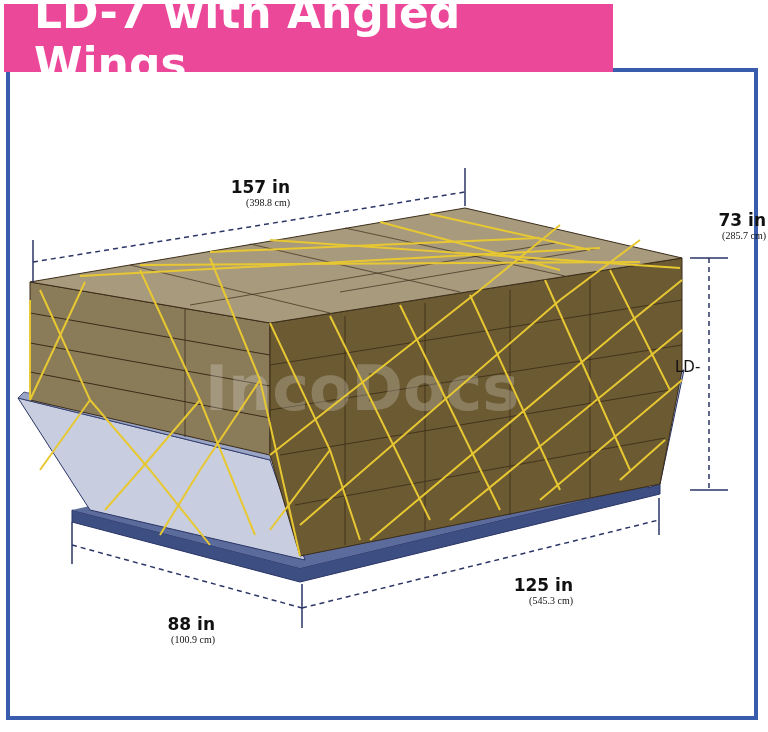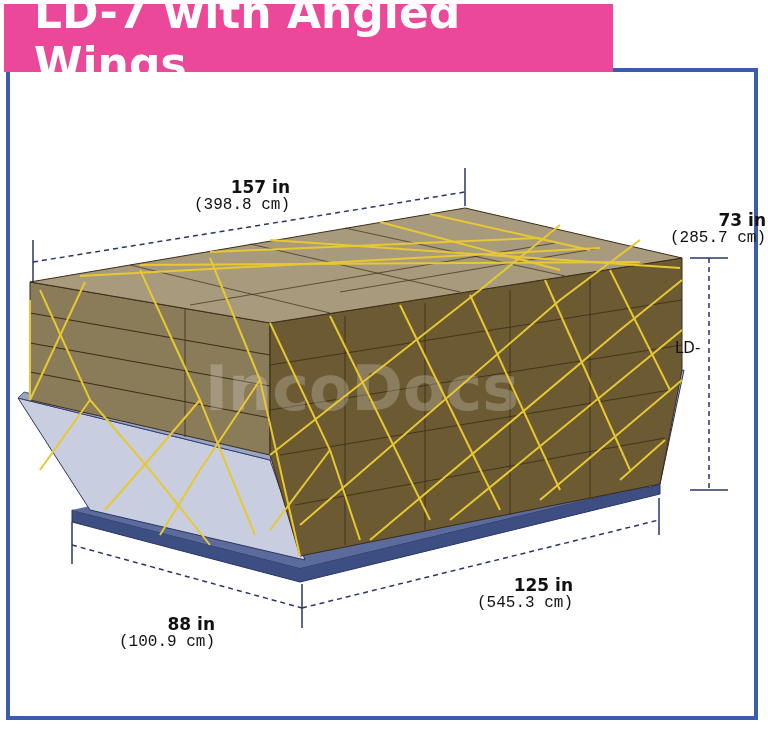--- a/index.html
+++ b/index.html
@@ -7,22 +7,22 @@
          font-family: "Liberation Sans", "DejaVu Sans", sans-serif; }
   .frame { position: absolute; left: 6px; top: 68px; width: 752px; height: 652px;
            border: 4px solid #3a5cac; border-top: 4px solid #3a5cac; box-sizing: border-box; }
   .title-bar { position: absolute; left: 4px; top: 4px; width: 609px; height: 68px;
                background: #ec4899; display: flex; align-items: center; }
   .title-text { color: #ffffff; font-weight: 700; font-size: 44px; letter-spacing: 0px;
                 padding-left: 30px; font-family: "DejaVu Sans", "Liberation Sans", sans-serif; }
   svg.diagram { position: absolute; left: 0; top: 0; }
   .dim { position: absolute; text-align: right; color: #111; line-height: 1.1; }
   .dim .inch { font-weight: 700; font-size: 17px; font-family: "DejaVu Sans", sans-serif; }
-  .dim .cm { font-size: 16px; font-family: Liberation Mono, monospace; }
-  .ld-label { position: absolute; left: 675px; top: 339px; font-size: 15px; color: #111;
+  .dim .cm { font-size: 10px; font-family: Liberation Serif, serif; }
+  .ld-label { position: absolute; left: 675px; top: 358px; font-size: 15px; color: #111;
               font-family: "DejaVu Sans", sans-serif; }
 </style>
 </head>
 <body>
 
 <div class="frame"></div>
 
 <div class="title-bar">
   <span class="title-text">LD-7 with Angled Wings</span>
 </div>

